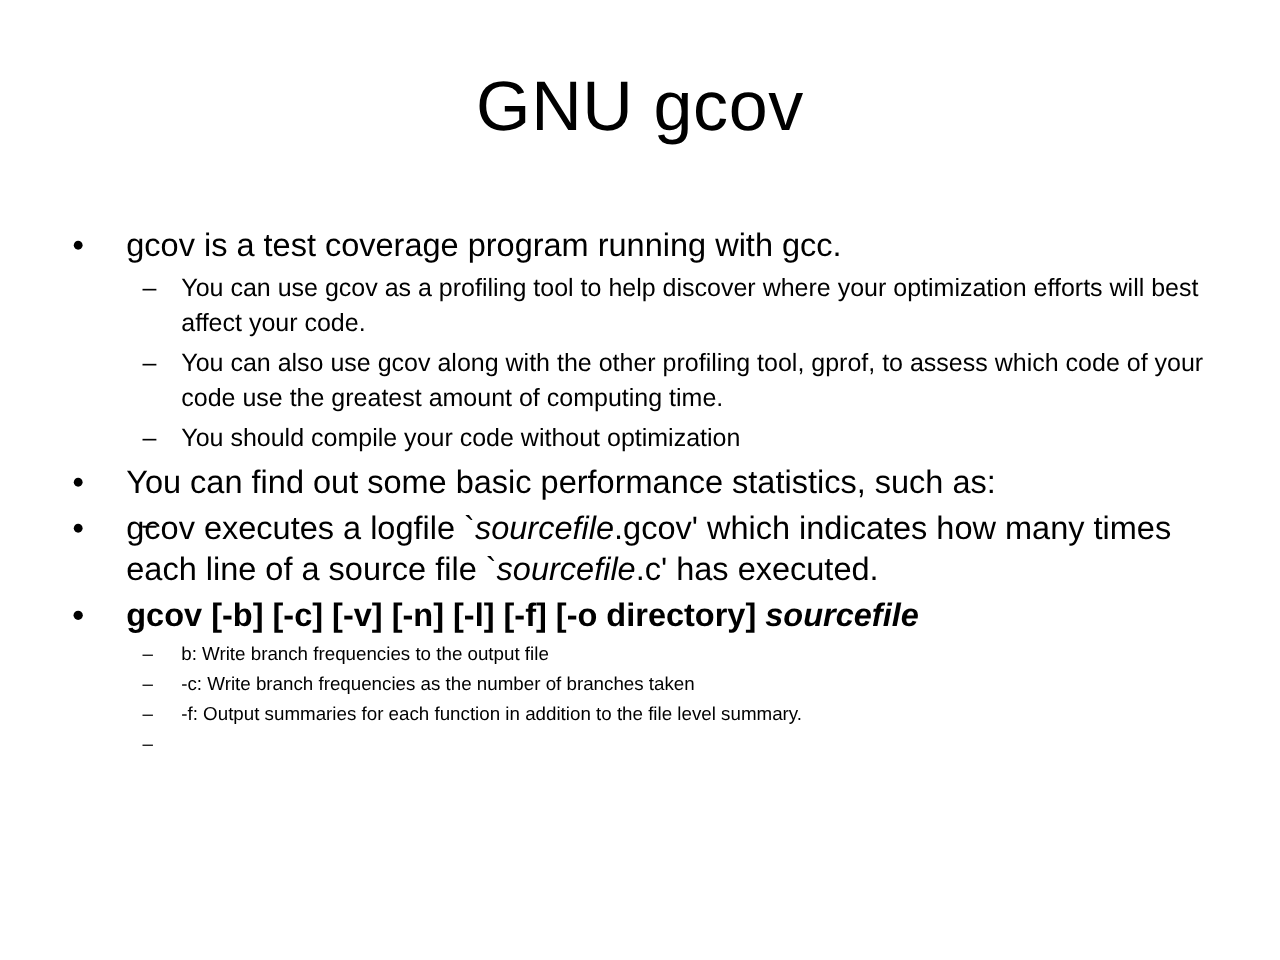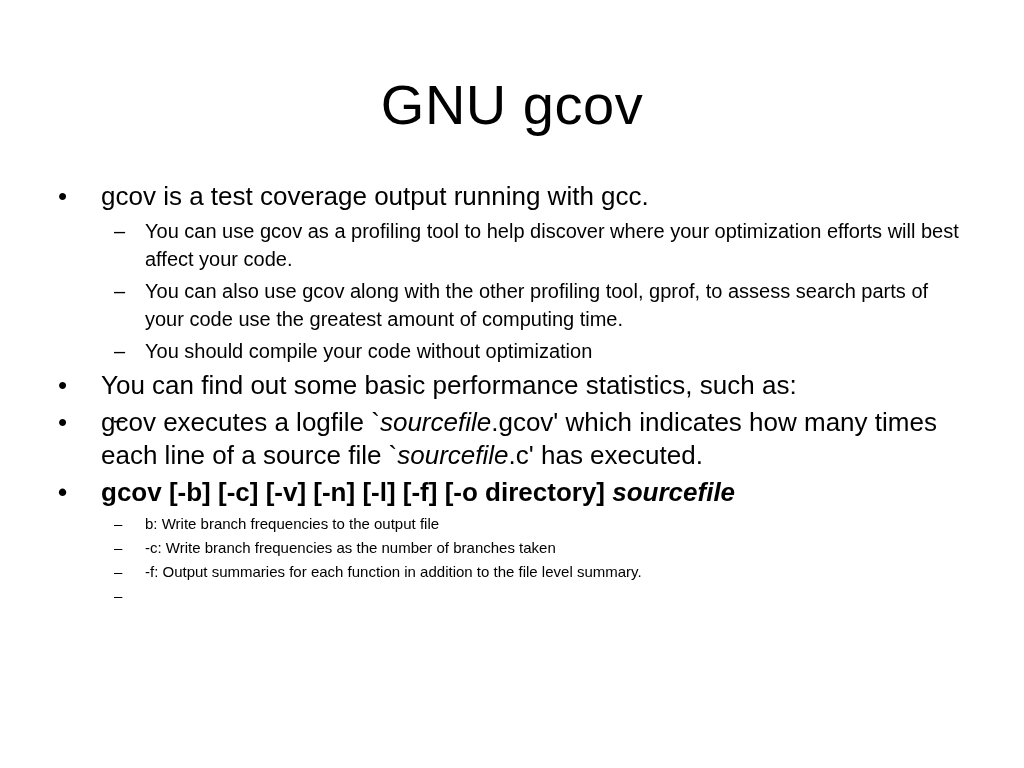--- a/index.html
+++ b/index.html
@@ -1,47 +1,47 @@
 <!DOCTYPE html>
 <html><head>
 <meta charset="utf-8">
 <style>
   html, body { margin:0; padding:0; background:#ffffff; }
   body { width:1024px; height:768px; overflow:hidden; position:relative;
          font-family:"Liberation Sans", "DejaVu Sans", sans-serif; color:#000; }
-  .title { position:absolute; top:70px; left:0; width:1024px; text-align:center;
+  .title { position:absolute; top:50px; left:0; width:1024px; text-align:center;
            font-size:56px; font-weight:normal; line-height:70px; letter-spacing:0.5px; }
   .content { position:absolute; left:58px; top:180px; width:910px; }
   .l1 { position:relative; padding-left:43px; font-size:26px; line-height:33px; margin-bottom:4px; }
   .l1 .bullet { position:absolute; left:0; top:0; }
   .l2 { position:relative; padding-left:87px; font-size:20px; line-height:28px; margin-bottom:4px; }
   .l2 .dash { position:absolute; left:56px; top:0; }
   .l2s { position:relative; padding-left:87px; font-size:15px; line-height:21px; margin-bottom:3px; }
   .l2s .dash { position:absolute; left:56px; top:0; }
   .bold { font-weight:bold; }
   i { }
 </style>
 </head>
 <body>
 
 <div class="title">GNU gcov</div>
 
 <div class="content">
 
   <div class="l1">
     <span class="bullet">•</span>
-    <span>gcov is a test coverage output running with gcc.</span>
+    <span>gcov is a test coverage program running with gcc.</span>
   </div>
   <div class="l2">
     <span class="dash">–</span>
     <span>You can use gcov as a profiling tool to help discover where your optimization efforts will best affect your code.</span>
   </div>
   <div class="l2">
     <span class="dash">–</span>
-    <span>You can also use gcov along with the other profiling tool, gprof, to assess search parts of your code use the greatest amount of computing time.</span>
+    <span>You can also use gcov along with the other profiling tool, gprof, to assess which code of your code use the greatest amount of computing time.</span>
   </div>
   <div class="l2">
     <span class="dash">–</span>
     <span>You should compile your code without optimization</span>
   </div>
 
   <div class="l1">
     <span class="bullet">•</span>
     <span>You can find out some basic performance statistics, such as:</span>
   </div>

